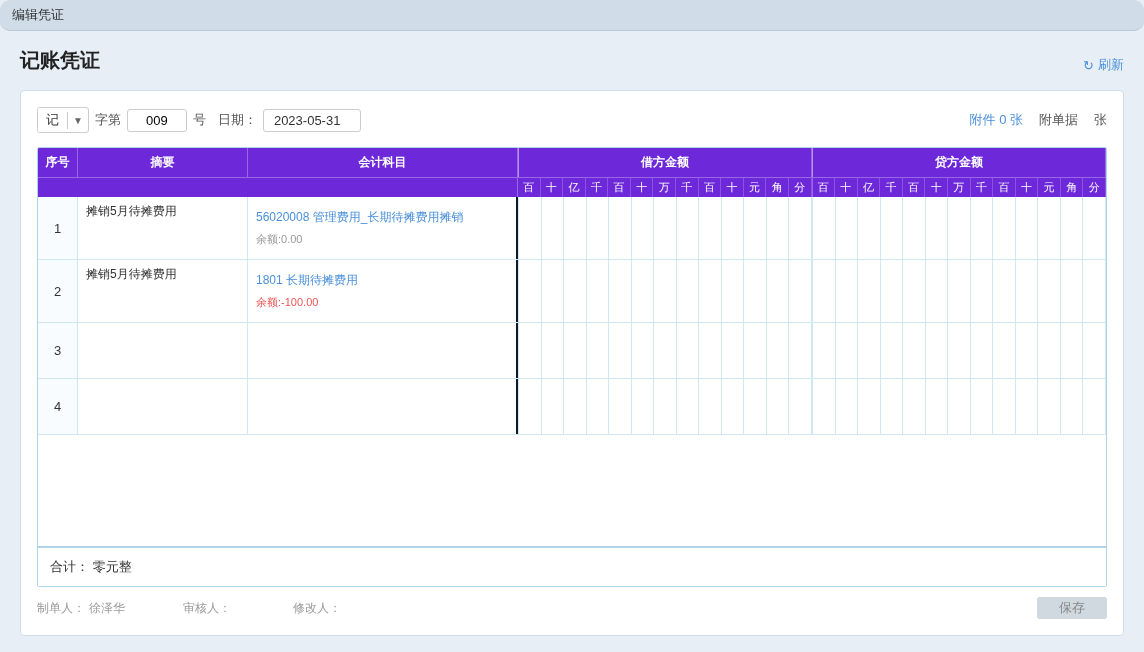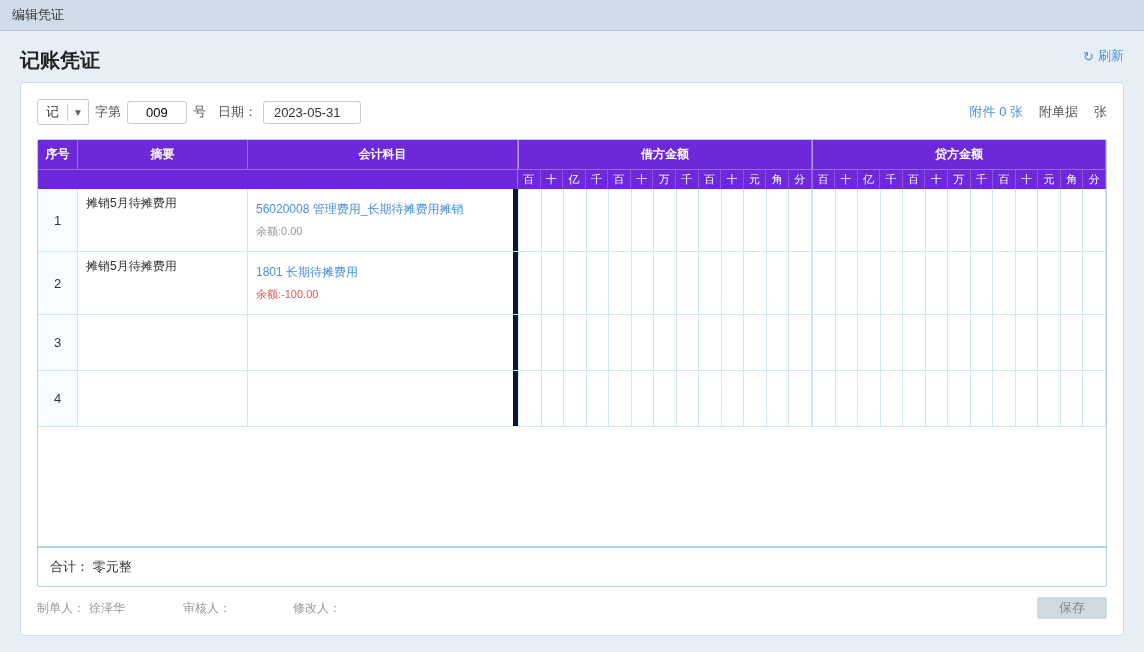--- a/index.html
+++ b/index.html
@@ -18,33 +18,34 @@
       display: flex;
       flex-direction: column;
     }
     .title-bar {
       background: #d0dce8;
       padding: 6px 12px;
       font-size: 13px;
       color: #333;
       border-bottom: 1px solid #b8c8d8;
       flex-shrink: 0;
+      border-radius: 10px;
     }
     .content-area {
       flex: 1;
       padding: 16px 20px;
       overflow: hidden;
       display: flex;
       flex-direction: column;
     }
     .page-header {
       display: flex;
       justify-content: space-between;
-      align-items: flex-start;
-      margin-bottom: 8px;
+      align-items: flex-end;
+      margin-bottom: 16px;
     }
     .page-title {
       font-size: 20px;
       font-weight: bold;
       color: #222;
     }
     .refresh-btn {
       display: flex;
       align-items: center;
       gap: 4px;
@@ -220,21 +221,21 @@
       border-right: 1px solid #d0e8f0;
       padding: 6px 8px;
       font-size: 12px;
       color: #333;
       display: flex;
       align-items: flex-start;
       word-break: break-all;
     }
     .td-account {
       flex: 0 0 270px;
-      border-right: 5px solid #0f172a;
+      border-right: 2px solid #0f172a;
       padding: 12px 8px;
       font-size: 12px;
       color: #333;
       display: flex;
       flex-direction: column;
       justify-content: flex-end;
     }
     .account-code {
       color: #4a90d9;
       margin-bottom: 2px;

